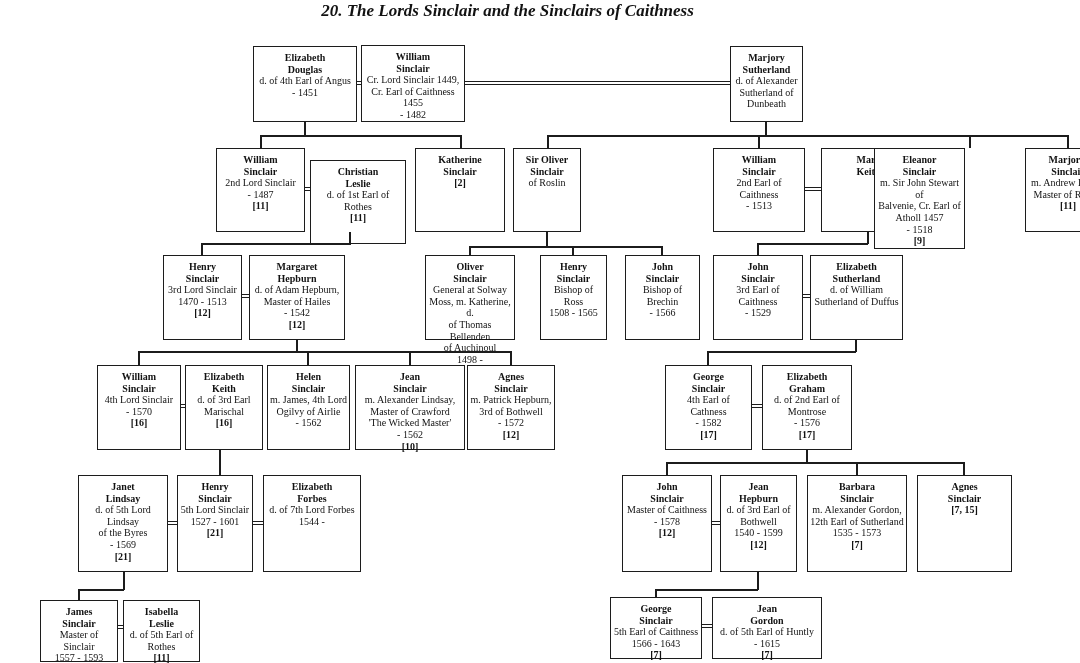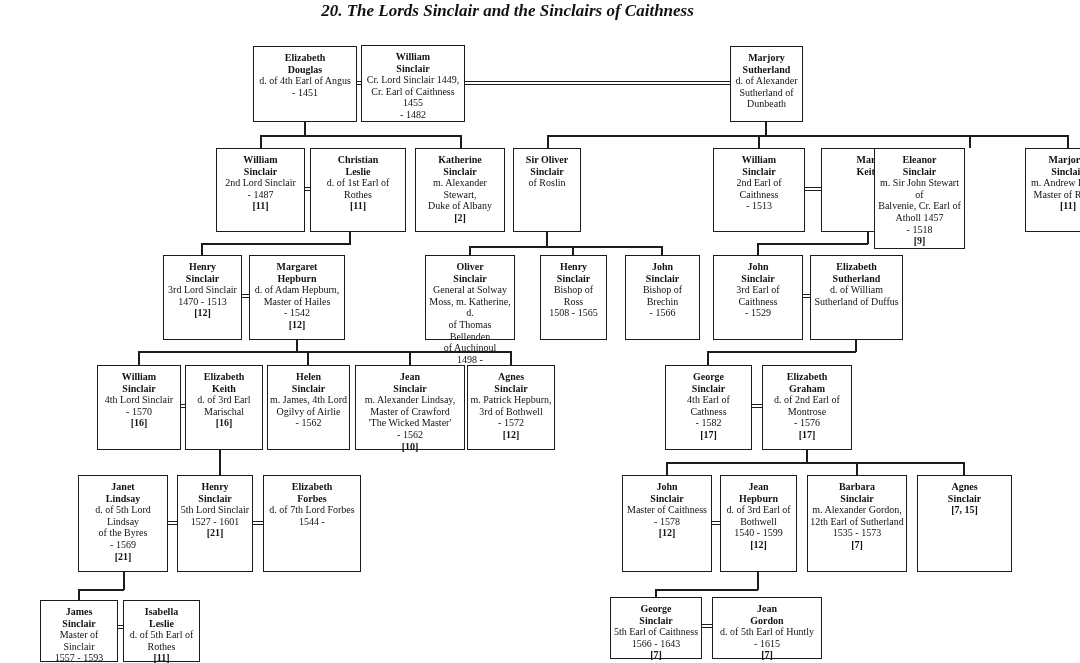--- a/index.html
+++ b/index.html
@@ -49,31 +49,29 @@
     <div class="rf"></div>
   </div>
 
   <div class="box" style="left:181px;top:148px;width:89px;height:84px">
     <div class="nm">William
 Sinclair</div>
     <div class="dt">2nd Lord Sinclair
 - 1487</div>
     <div class="rf">[11]</div>
   </div>
-  <div class="box" style="left:275px;top:148px;width:96px;height:84px">
+  <div class="box" style="left:275px;top:160px;width:96px;height:84px">
     <div class="nm">Christian
 Leslie</div>
     <div class="dt">d. of 1st Earl of Rothes</div>
     <div class="rf">[11]</div>
   </div>
   <div class="box" style="left:380px;top:148px;width:90px;height:84px">
     <div class="nm">Katherine
 Sinclair</div>
-    <div class="dt">m. Alexander Stewart,
-Duke of Albany</div>
     <div class="rf">[2]</div>
   </div>
   <div class="box" style="left:478px;top:148px;width:68px;height:84px">
     <div class="nm">Sir Oliver
 Sinclair</div>
     <div class="dt">of Roslin</div>
     <div class="rf"></div>
   </div>
   <div class="box" style="left:678px;top:148px;width:92px;height:84px">
     <div class="nm">William

